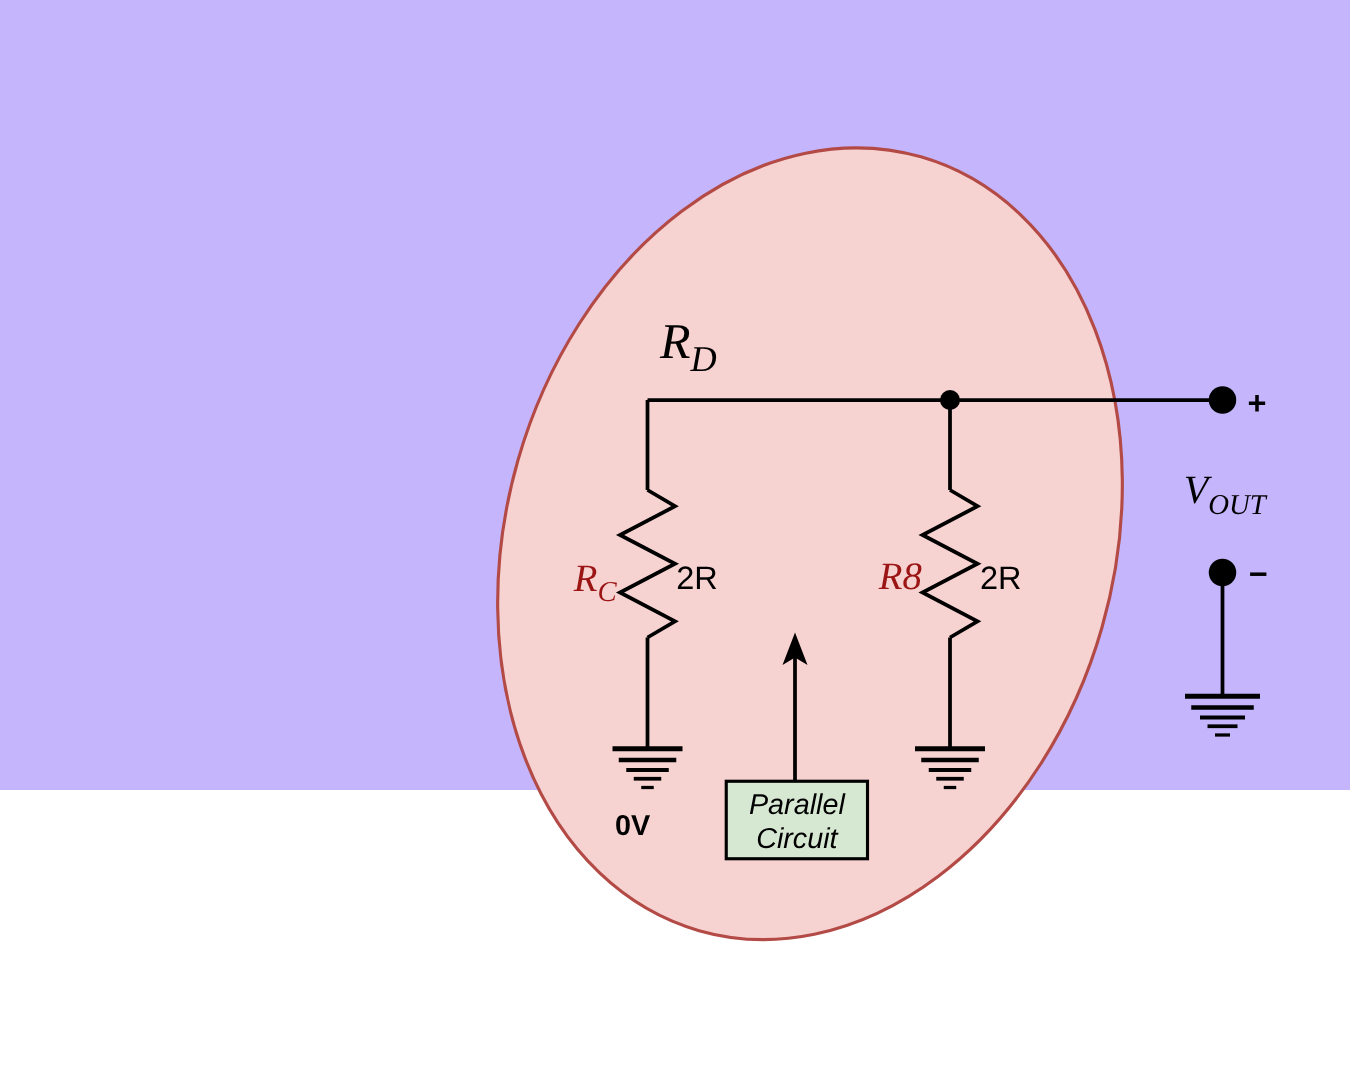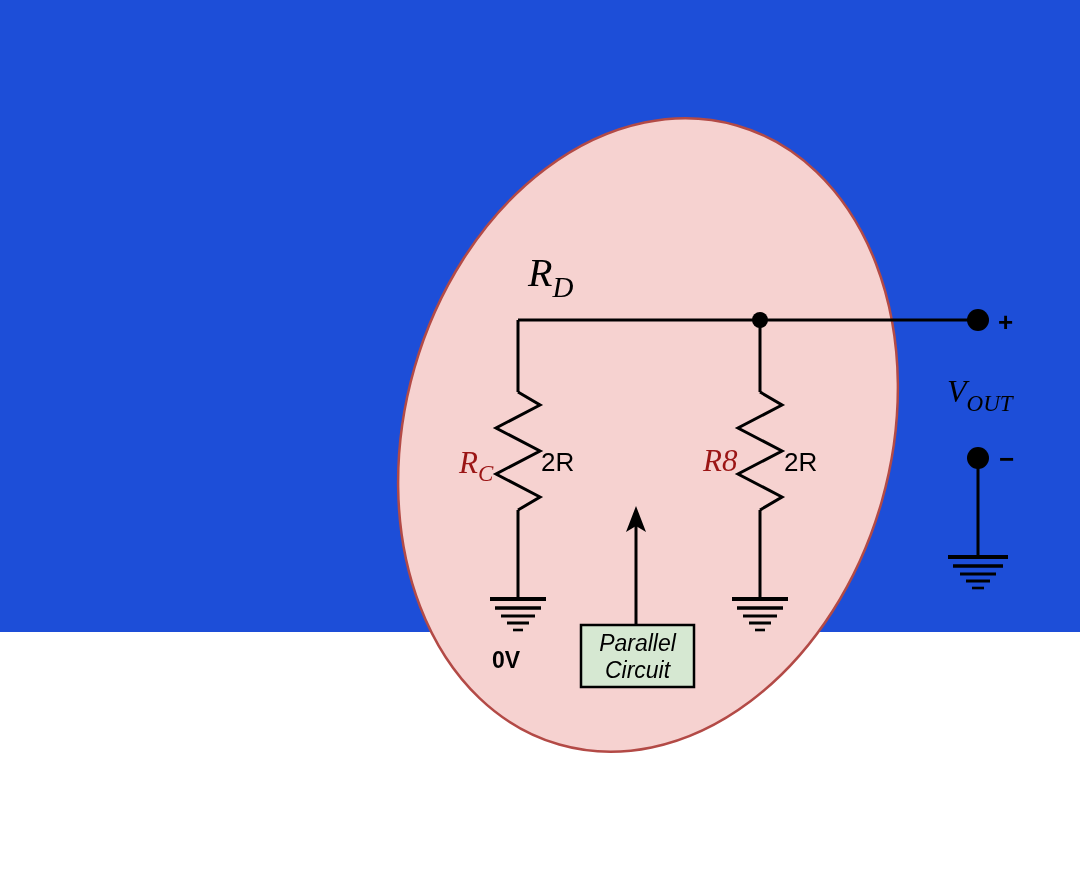--- a/index.html
+++ b/index.html
@@ -10,21 +10,21 @@
   body {
     width: 1080px;
     height: 872px;
     font-family: "Liberation Sans", sans-serif;
     overflow: hidden;
   }
   #stage {
     position: relative;
     width: 1080px;
     height: 632px;
-    background: #1d4ed8;
+    background: #c4b5fd;
   }
   svg.canvas {
     position: absolute;
     left: 0;
     top: 0;
     width: 1080px;
     height: 872px;
   }
   .serif-label {
     font-family: "Liberation Serif", "DejaVu Serif", serif;

